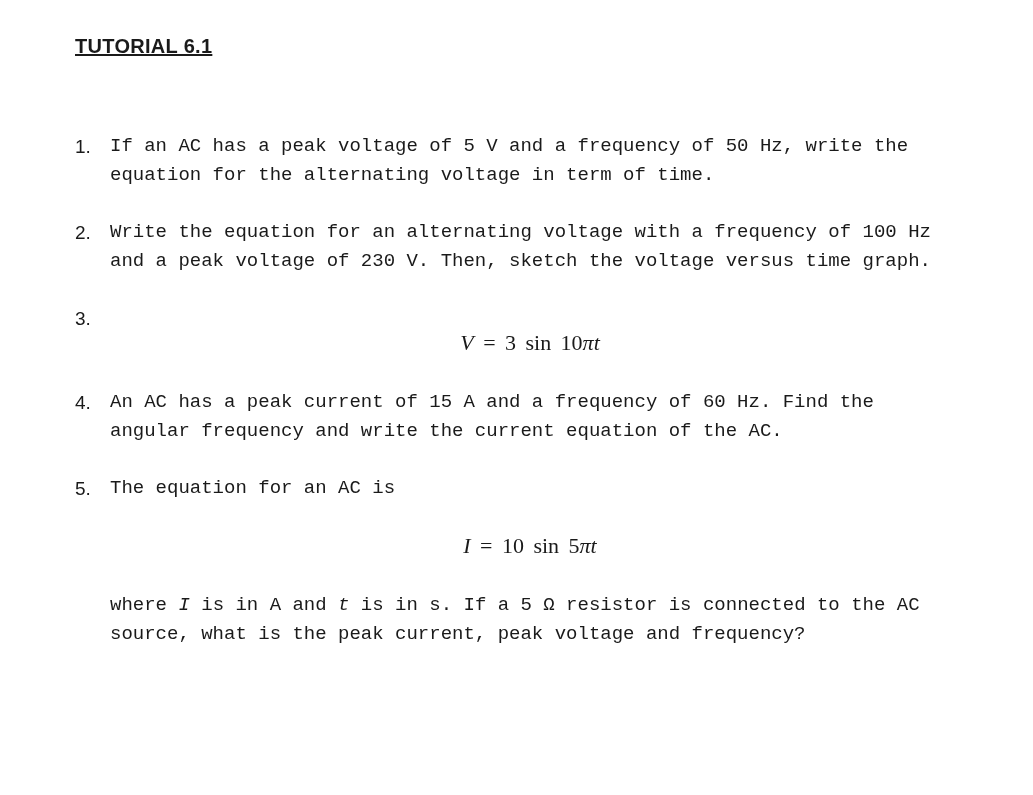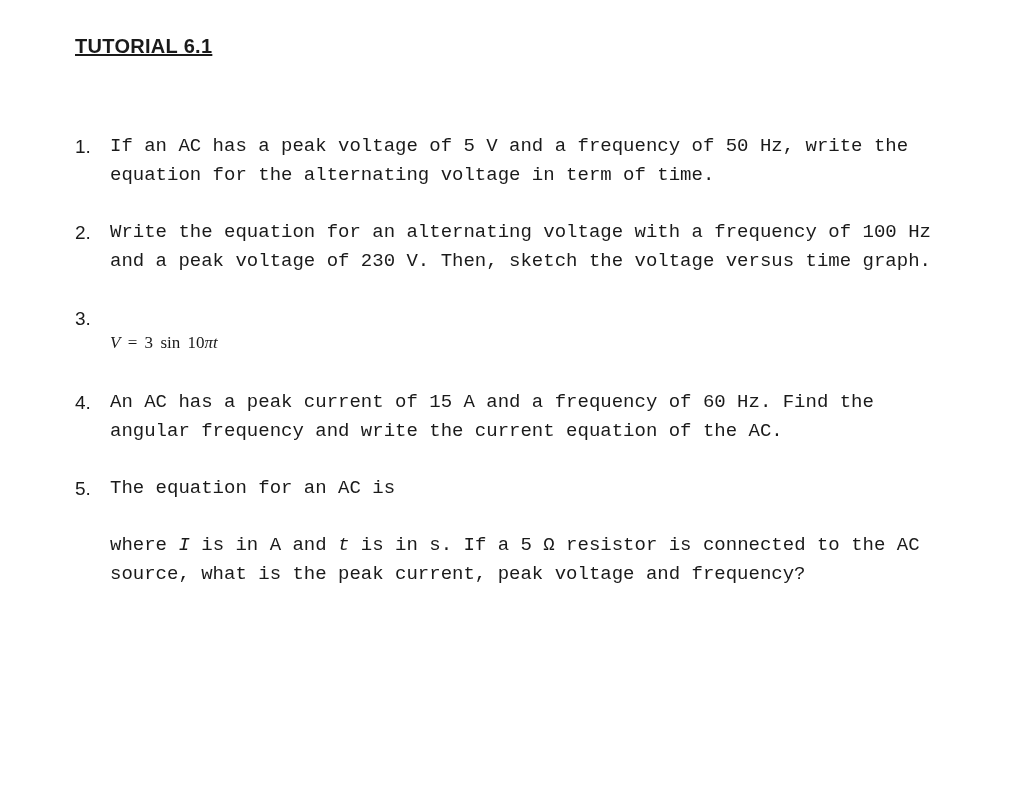--- a/index.html
+++ b/index.html
@@ -39,22 +39,23 @@
   .q-body {
     flex: 1 1 auto;
     max-width: 845px;
   }
   .q-text {
     margin: 0 0 28px 0;
     font-family: Liberation Mono, monospace;
   }
   .q-eq {
     font-family: "Liberation Serif", "DejaVu Serif", serif;
-    font-size: 17px;
+    font-size: 22px;
     line-height: 30px;
+    text-align: center;
     word-spacing: 0.18em;
     margin: 24px 0 30px 0;
   }
   .it {
     font-style: italic;
   }
 </style>
 </head>
 <body>
 
@@ -82,17 +83,18 @@
       <div class="q-item">
         <div class="q-num">4.</div>
         <div class="q-body">
           <p class="q-text"><span>An AC has a peak current of 15 A and a frequency of 60 Hz. Find the angular frequency and write the current equation of the AC.</span></p>
         </div>
       </div>
       <div class="q-item">
         <div class="q-num">5.</div>
         <div class="q-body">
           <p class="q-text"><span>The equation for an AC is</span></p>
+          <p class="q-eq"><span class="it">I</span><span> = 10 sin 5</span><span class="it">πt</span></p>
           <p class="q-text"><span>where </span><span class="it">I</span><span> is in A and </span><span class="it">t</span><span> is in s. If a 5 Ω resistor is connected to the AC source, what is the peak current, peak voltage and frequency?</span></p>
         </div>
       </div>
     </div>
 </div>
 
 </body></html>

